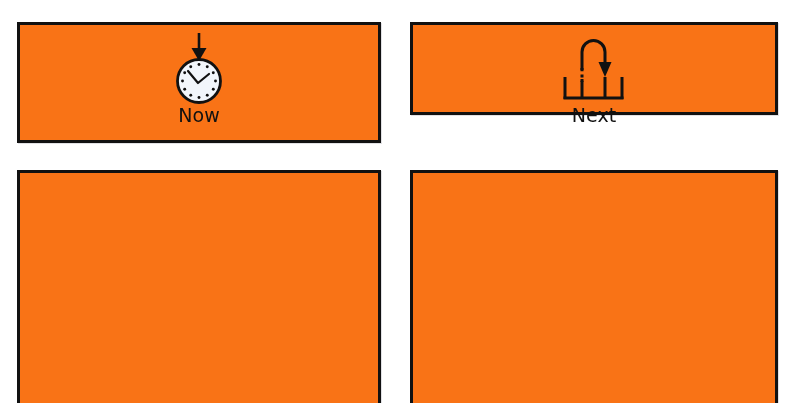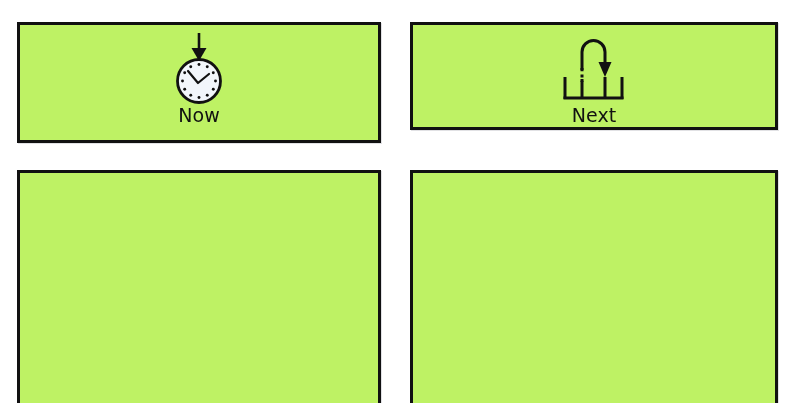--- a/index.html
+++ b/index.html
@@ -22,35 +22,35 @@
     left: 0;
     top: 0;
     width: 794px;
     height: 403px;
   }
 
   
   .panel {
     position: absolute;
     box-sizing: border-box;
-    background: #bef264;
+    background: #f97316;
     border: 3px solid #111111;
   }
 
   .panel-top-left {
     left: 17px;
     top: 22px;
     width: 364px;
     height: 121px;
   }
   .panel-top-right {
     left: 410px;
     top: 22px;
     width: 368px;
-    height: 108px;
+    height: 93px;
   }
   .panel-bottom-left {
     left: 17px;
     top: 170px;
     width: 364px;
     height: 250px; 
     border-bottom: none;
   }
   .panel-bottom-right {
     left: 410px;

